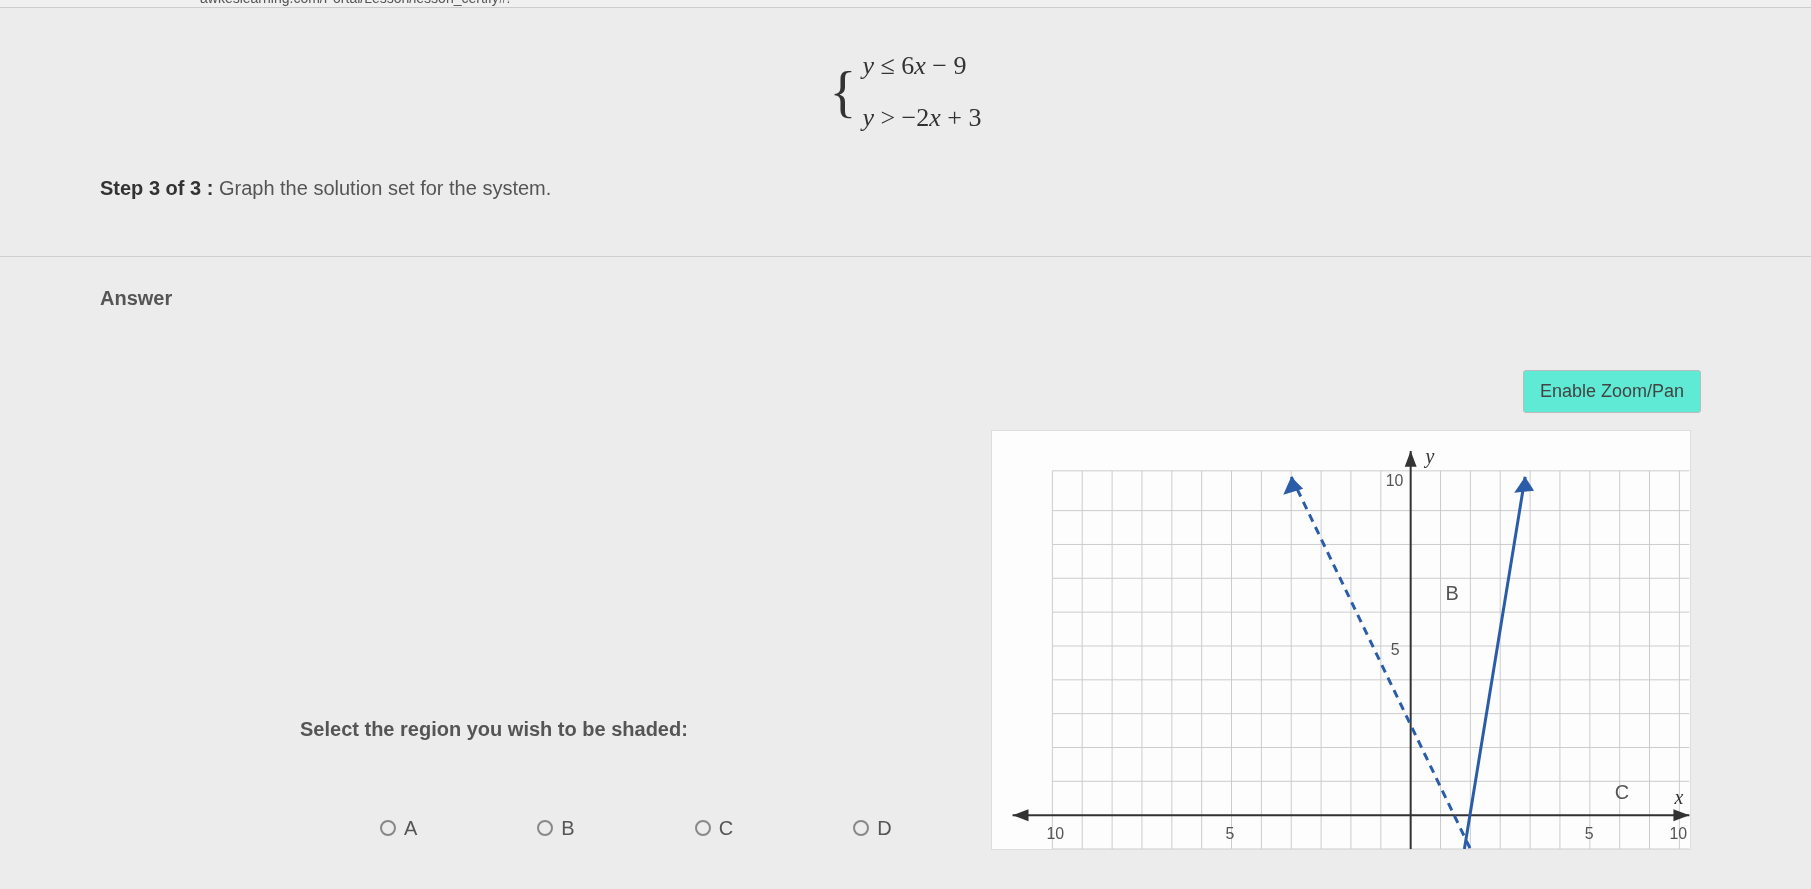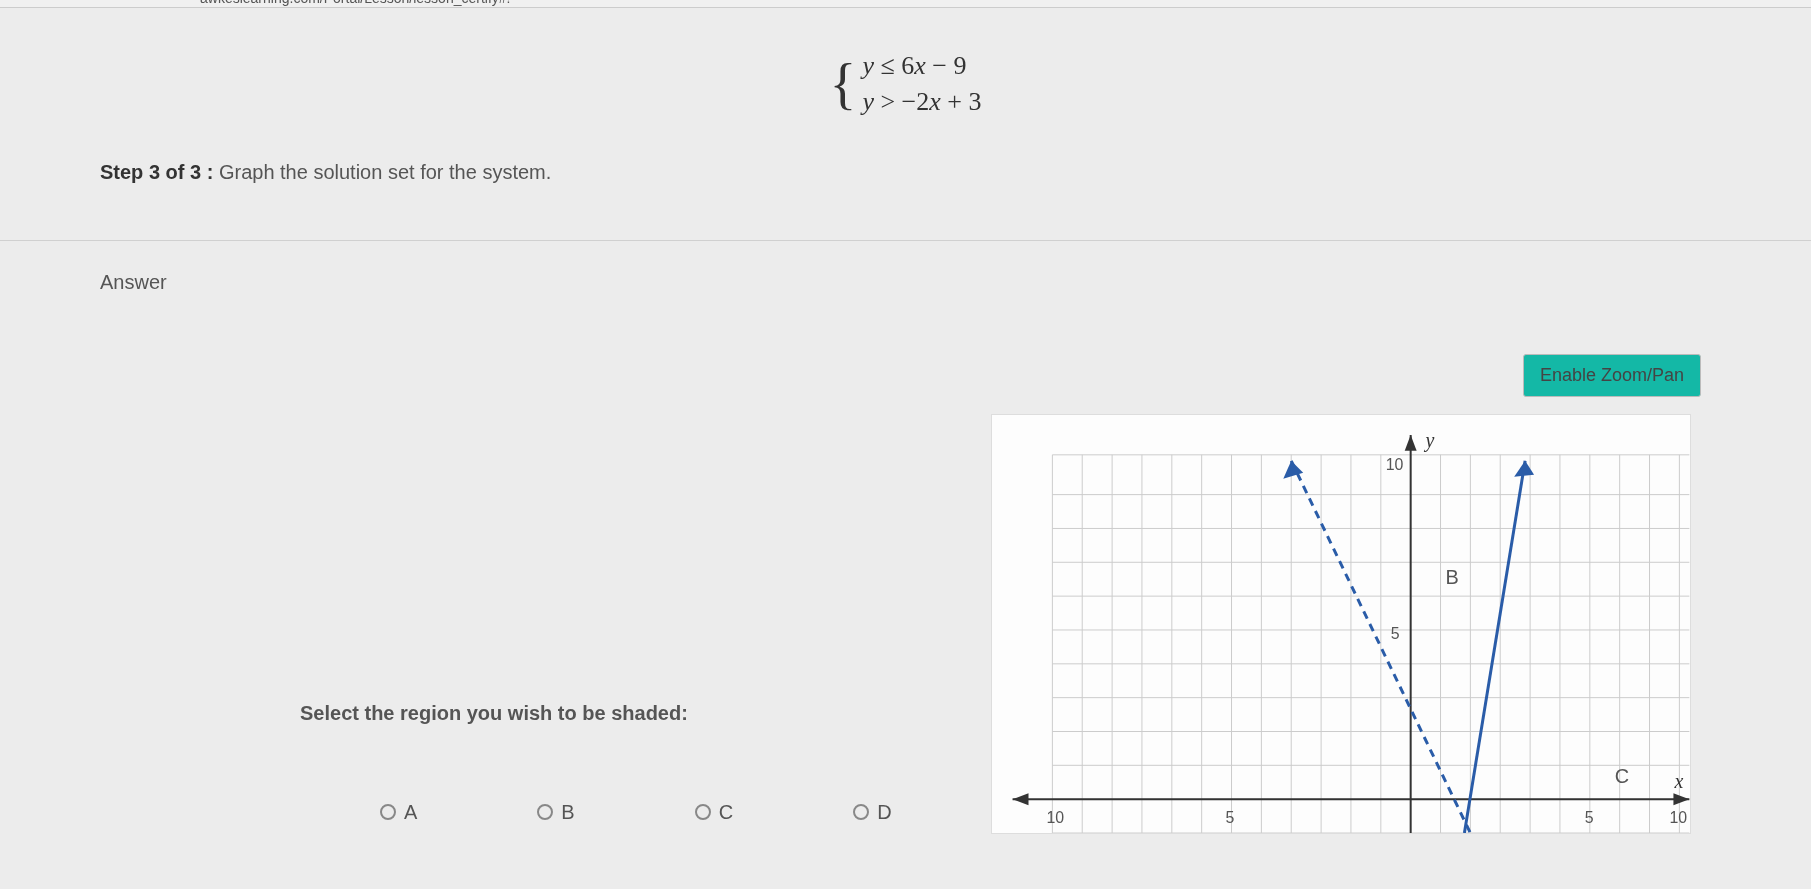--- a/index.html
+++ b/index.html
@@ -49,37 +49,38 @@
       font-size: 56px;
       font-family: 'Times New Roman', serif;
       margin-right: 6px;
       color: #333;
     }
     .eq-lines {
       display: flex;
       flex-direction: column;
       text-align: left;
       line-height: 1.4;
+      gap: 16px;
     }
     .step-row {
       margin-bottom: 56px;
       font-size: 20px;
       color: #555;
     }
     .step-label {
       font-weight: bold;
       color: #333;
     }
     .divider {
       border-top: 1px solid #d0d0d0;
       margin: 0 -100px 30px -100px;
     }
     .answer-label {
       font-size: 20px;
-      font-weight: normal;
+      font-weight: bold;
       color: #555;
       margin-bottom: 60px;
     }
     .answer-body {
       display: flex;
       justify-content: space-between;
       align-items: flex-end;
     }
     .left-panel {
       flex: 1;
@@ -113,21 +114,21 @@
       display: inline-block;
     }
     .right-panel {
       width: 720px;
       position: relative;
     }
     .zoom-button {
       position: absolute;
       right: 10px;
       top: 0;
-      background: #14b8a6;
+      background: #5eead4;
       border: 1px solid #bbb;
       padding: 10px 16px;
       font-size: 18px;
       color: #444;
       cursor: pointer;
       border-radius: 3px;
     }
     .graph-container {
       width: 700px;
       height: 420px;

